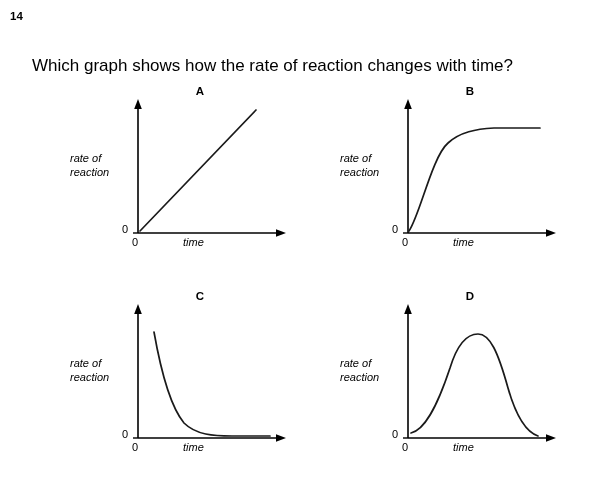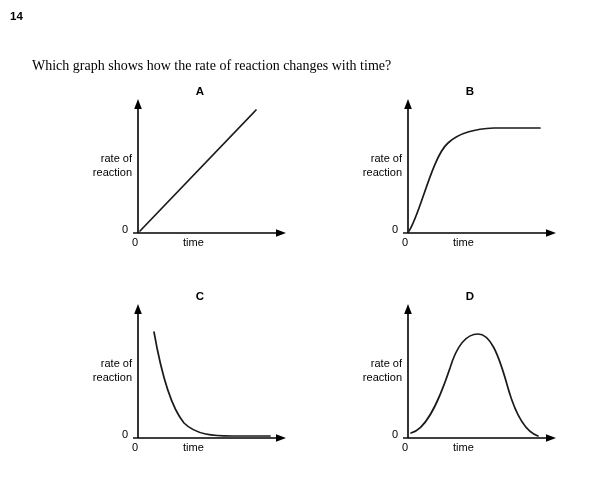--- a/index.html
+++ b/index.html
@@ -35,60 +35,61 @@
     width: 572px;
     font-size: 11.5px;
     line-height: 16px;
     color: #000;
   }
   .q-lead {
     position: absolute;
     left: 32px;
     top: 58px;
     width: 560px;
-    font-size: 14px;
+    font-size: 17px;
     line-height: 16px;
     color: #000;
-    font-family: Liberation Serif, serif;
   }
 
   .graph {
     position: absolute;
     width: 260px;
     height: 170px;
   }
   .graph-label {
     position: absolute;
     font-size: 11.5px;
     font-weight: bold;
     color: #000;
     text-align: center;
     width: 20px;
   }
   .axis-caption {
     position: absolute;
     font-size: 11px;
     color: #000;
     line-height: 14px;
-    text-align: right;
+    text-align: left;
+    font-style: italic;
   }
   .zero-y {
     position: absolute;
     font-size: 11px;
     color: #000;
   }
   .zero-x {
     position: absolute;
     font-size: 11px;
     color: #000;
   }
   .time-label {
     position: absolute;
     font-size: 11px;
     color: #000;
+    font-style: italic;
   }
   svg { display: block; }
 </style>
 </head>
 <body>
 
 <div class="page">
 
   <div class="q-number">14</div>
   <div class="q-lead">Which graph shows how the rate of reaction changes with time?</div>

